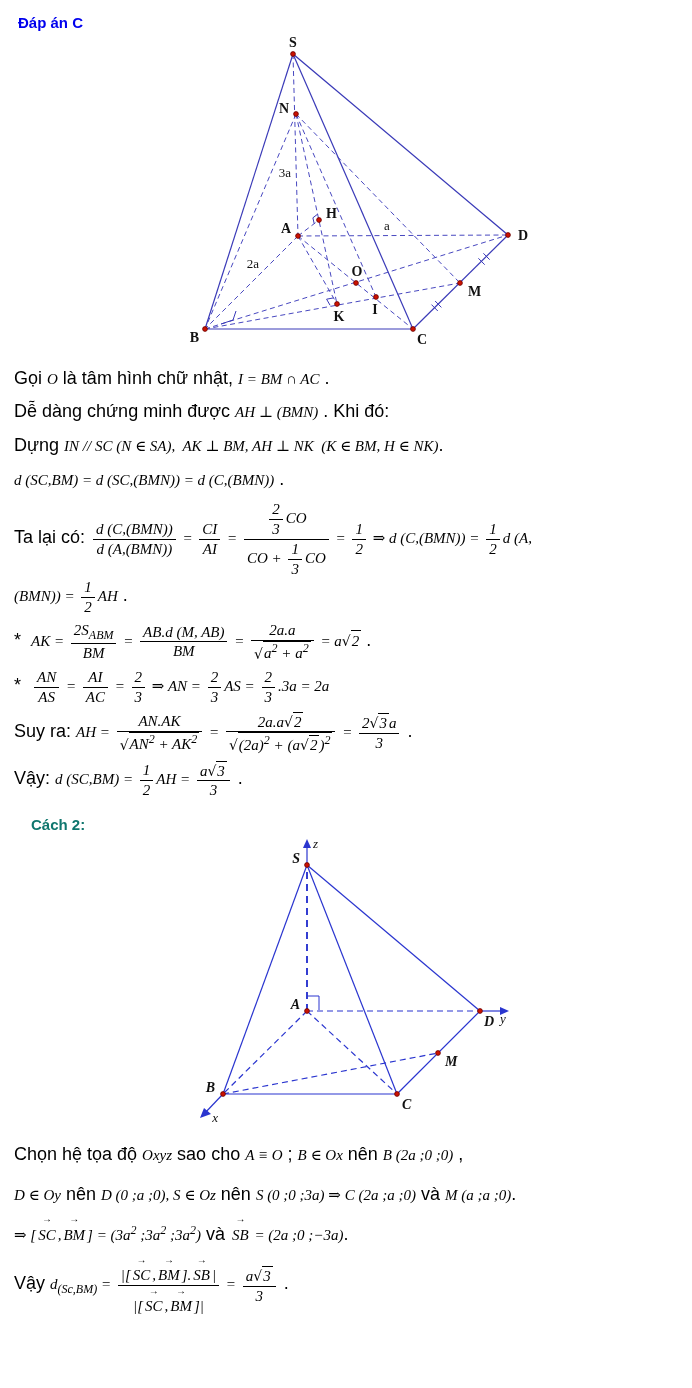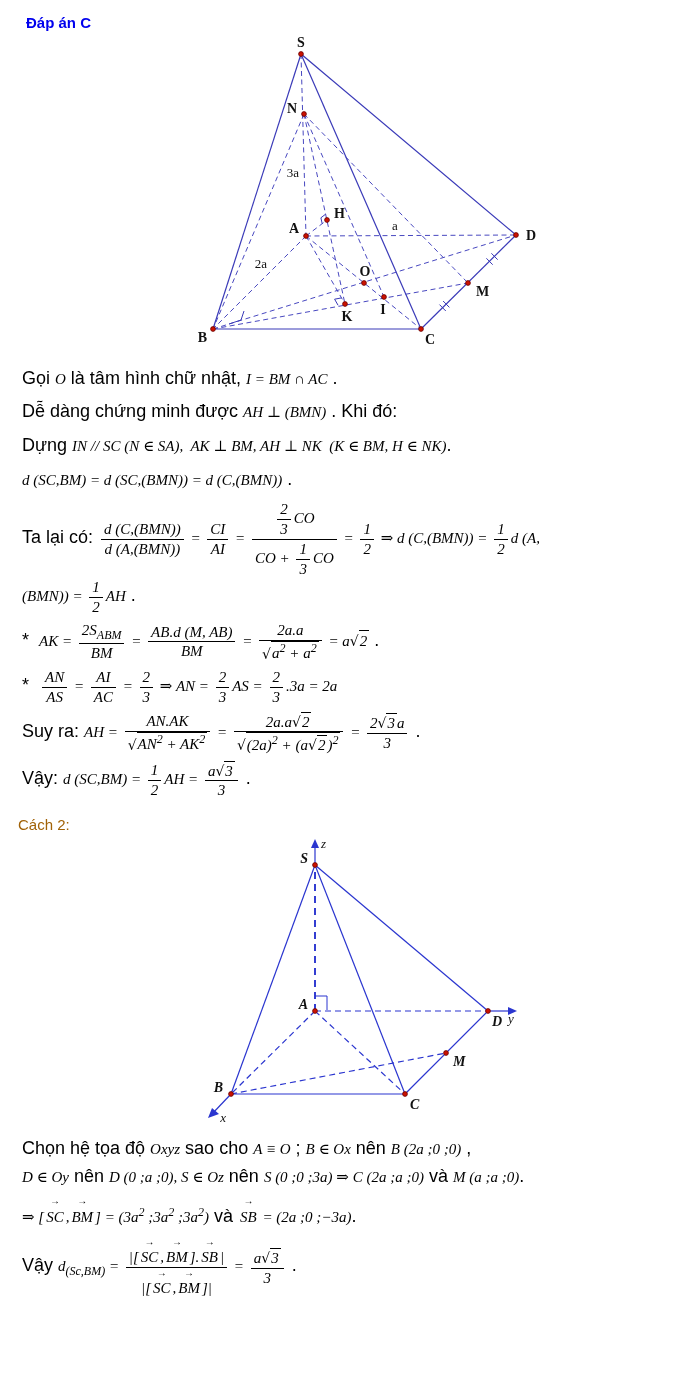--- a/index.html
+++ b/index.html
@@ -1,19 +1,19 @@
 <!DOCTYPE html>
 <html><head>
 <meta charset="utf-8">
 <style>
   html,body{margin:0;padding:0;background:#ffffff;}
   .page{position:relative;width:548px;height:1388px;background:#fff;overflow:hidden;
-        font-family:"Liberation Sans","DejaVu Sans",sans-serif;color:#000;padding-left:8px;}
+        font-family:"Liberation Sans","DejaVu Sans",sans-serif;color:#000;}
   .hdr{margin:14px 0 0 18px;font-size:15px;font-weight:bold;color:#0000ee;}
-  .hdr2{margin:16px 0 0 10px;font-size:15px;font-weight:normal;color:#a16207;}
+  .hdr2{margin:16px 0 0 31px;font-size:15px;font-weight:bold;color:#0f766e;}
   svg.fig{display:block;}
   .ln{margin-left:14px;font-size:14px;line-height:1.45;white-space:pre-wrap;}
   .mi{font-family:"Liberation Serif","DejaVu Serif",serif;font-style:italic;font-size:15px;}
   .mt{font-family:"Liberation Sans","DejaVu Sans",sans-serif;font-style:normal;font-size:18px;}
   .sp{font-size:12px;}
   .frac{display:inline-block;text-align:center;vertical-align:middle;margin:0 3px;}
   .frac>.num{display:block;border-bottom:1px solid #000;padding:0 3px;line-height:1.25;}
   .frac>.den{display:block;padding:0 3px;line-height:1.25;}
   .sqrt{display:inline-block;white-space:nowrap;}
   .sqrt>.rad{font-style:normal;font-family:"DejaVu Sans",sans-serif;}
@@ -159,18 +159,18 @@
       <text class="lblI" x="300" y="1012" text-anchor="end">A</text>
       <text class="lblI" x="484" y="1029" text-anchor="start">D</text>
       <text class="lblA" x="500" y="1026" text-anchor="start">y</text>
       <text class="lblI" x="445" y="1069" text-anchor="start">M</text>
       <text class="lblI" x="215" y="1095" text-anchor="end">B</text>
       <text class="lblI" x="402" y="1112" text-anchor="start">C</text>
       <text class="lblA" x="218" y="1125" text-anchor="end">x</text>
     </g>
   </svg>
 
-  <div class="ln" style="margin-top:10px"><span class="grp"><span class="mt">Chọn hệ tọa độ </span><span class="mi">Oxyz</span><span class="mt"> sao cho </span><span class="mi">A ≡ O</span><span class="mt"> ; </span><span class="mi">B ∈ Ox</span><span class="mt"> nên </span><span class="mi">B (2a ;0 ;0)</span><span class="mt"> ,</span></span></div>
-  <div class="ln" style="margin-top:2px"><span class="grp"><span class="mi">D ∈ Oy</span><span class="mt"> nên </span><span class="mi">D (0 ;a ;0), S ∈ Oz</span><span class="mt"> nên </span><span class="mi">S (0 ;0 ;3a) ⇒ C (2a ;a ;0)</span><span class="mt"> và </span><span class="mi">M (a ;a ;0)</span><span class="mt">.</span></span></div>
+  <div class="ln" style="margin-top:16px"><span class="grp"><span class="mt">Chọn hệ tọa độ </span><span class="mi">Oxyz</span><span class="mt"> sao cho </span><span class="mi">A ≡ O</span><span class="mt"> ; </span><span class="mi">B ∈ Ox</span><span class="mt"> nên </span><span class="mi">B (2a ;0 ;0)</span><span class="mt"> ,</span></span></div>
+  <div class="ln" style="margin-top:14px"><span class="grp"><span class="mi">D ∈ Oy</span><span class="mt"> nên </span><span class="mi">D (0 ;a ;0), S ∈ Oz</span><span class="mt"> nên </span><span class="mi">S (0 ;0 ;3a) ⇒ C (2a ;a ;0)</span><span class="mt"> và </span><span class="mi">M (a ;a ;0)</span><span class="mt">.</span></span></div>
   <div class="ln" style="margin-top:7px"><span class="grp"><span class="mi">⇒ [</span><span class="vec mi">SC</span><span class="mi">,</span><span class="vec mi">BM</span><span class="mi">] = (3a</span><sup class="mi sp">2</sup><span class="mi"> ;3a</span><sup class="mi sp">2</sup><span class="mi"> ;3a</span><sup class="mi sp">2</sup><span class="mi">)</span><span class="mt"> và </span><span class="vec mi">SB</span><span class="mi"> = (2a ;0 ;−3a)</span><span class="mt">.</span></span></div>
   <div class="ln" style="margin-top:8px"><span class="grp"><span class="mt">Vậy </span><span class="mi">d</span><sub class="mi sp">(Sc,BM)</sub><span class="mi"> = </span><span class="frac"><span class="num"><span class="grp"><span class="mi">|[</span><span class="vec mi">SC</span><span class="mi">,</span><span class="vec mi">BM</span><span class="mi">].</span><span class="vec mi">SB</span><span class="mi">|</span></span></span><span class="den"><span class="grp"><span class="mi">|[</span><span class="vec mi">SC</span><span class="mi">,</span><span class="vec mi">BM</span><span class="mi">]|</span></span></span></span><span class="mi"> = </span><span class="frac"><span class="num"><span class="grp"><span class="mi">a</span><span class="sqrt"><span class="rad">√</span><span class="sqb"><span class="grp"><span class="mi">3</span></span></span></span></span></span><span class="den"><span class="mi">3</span></span></span><span class="mt"> .</span></span></div>
 
 </div>
 
 </body></html>

